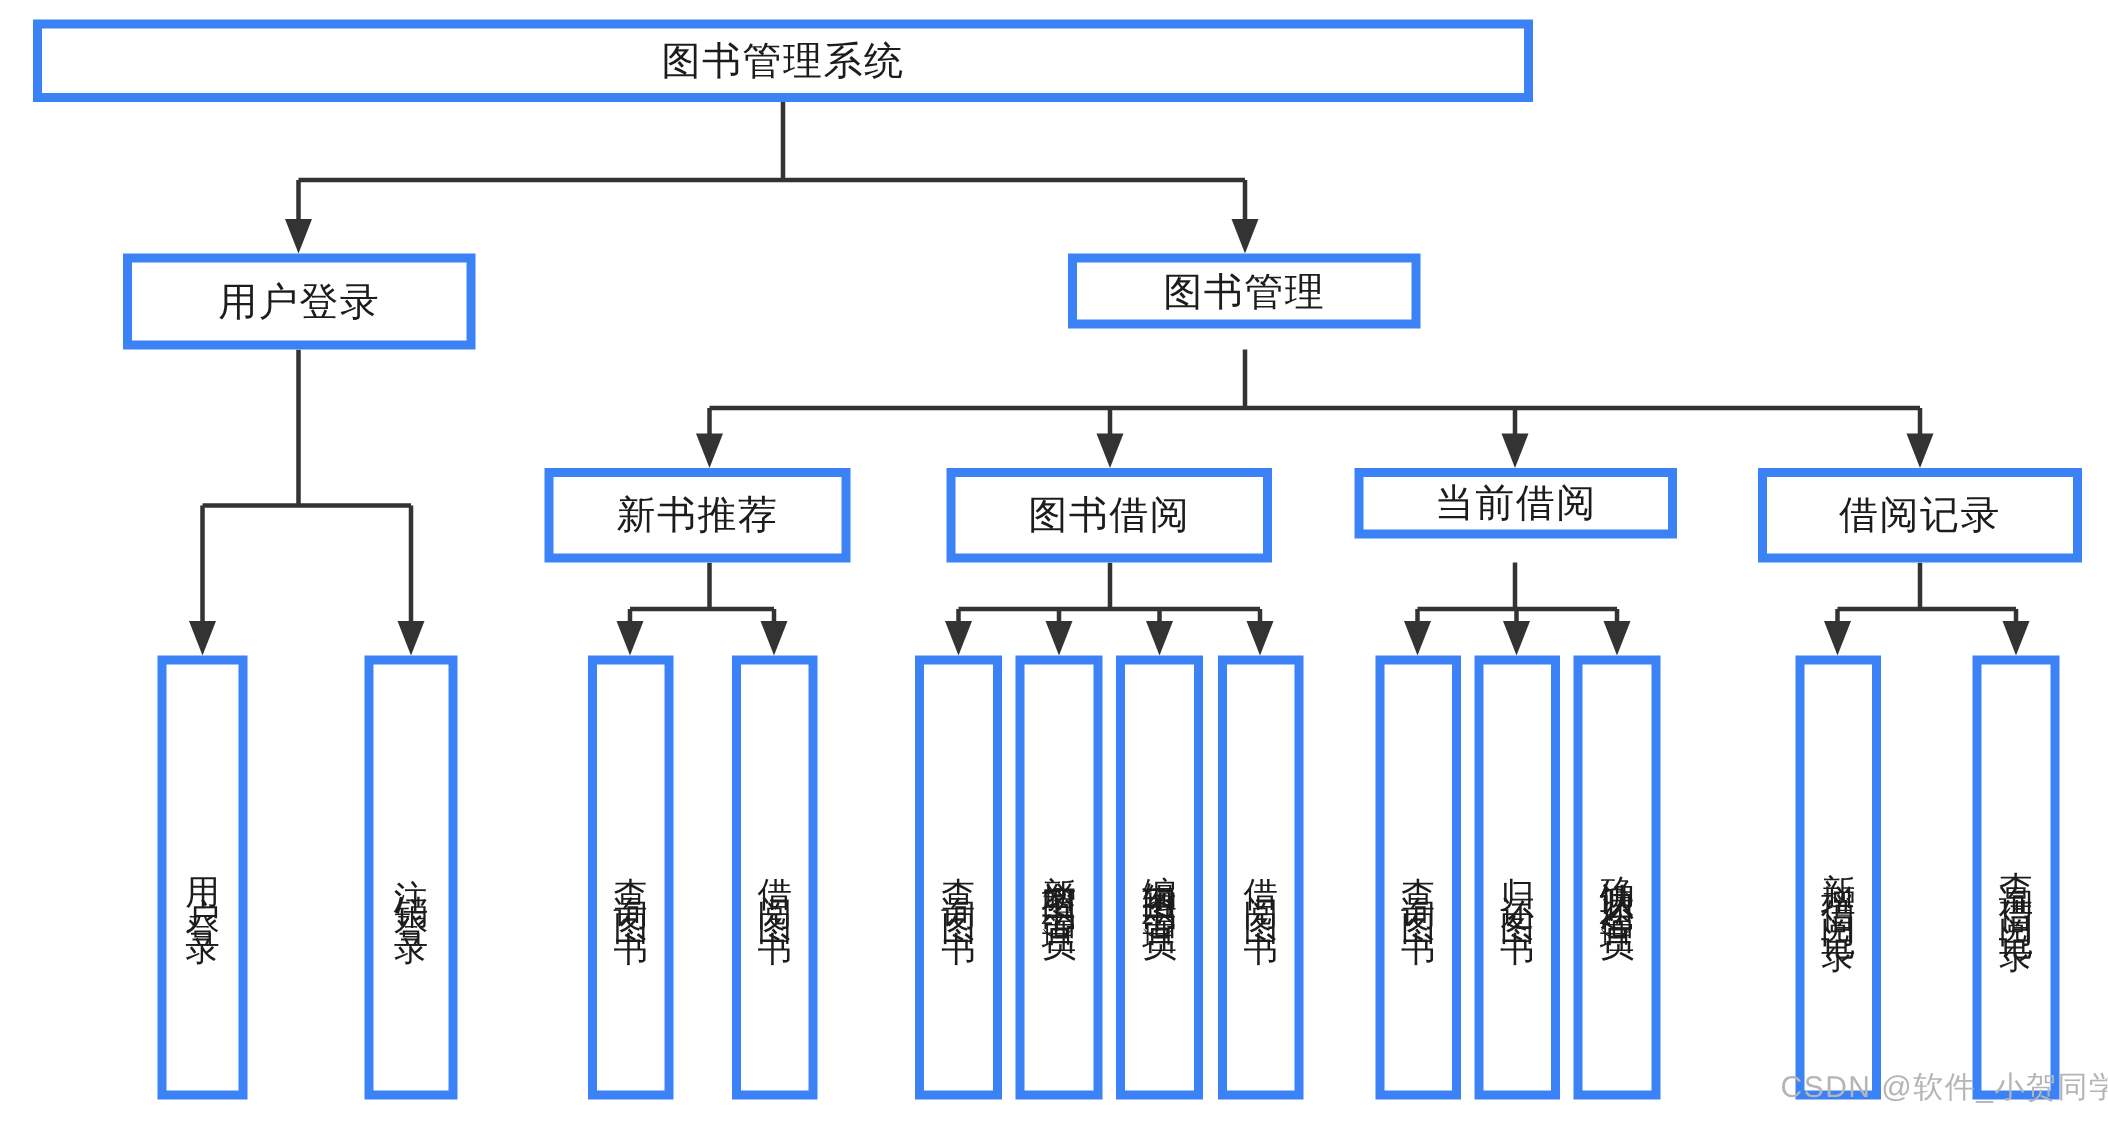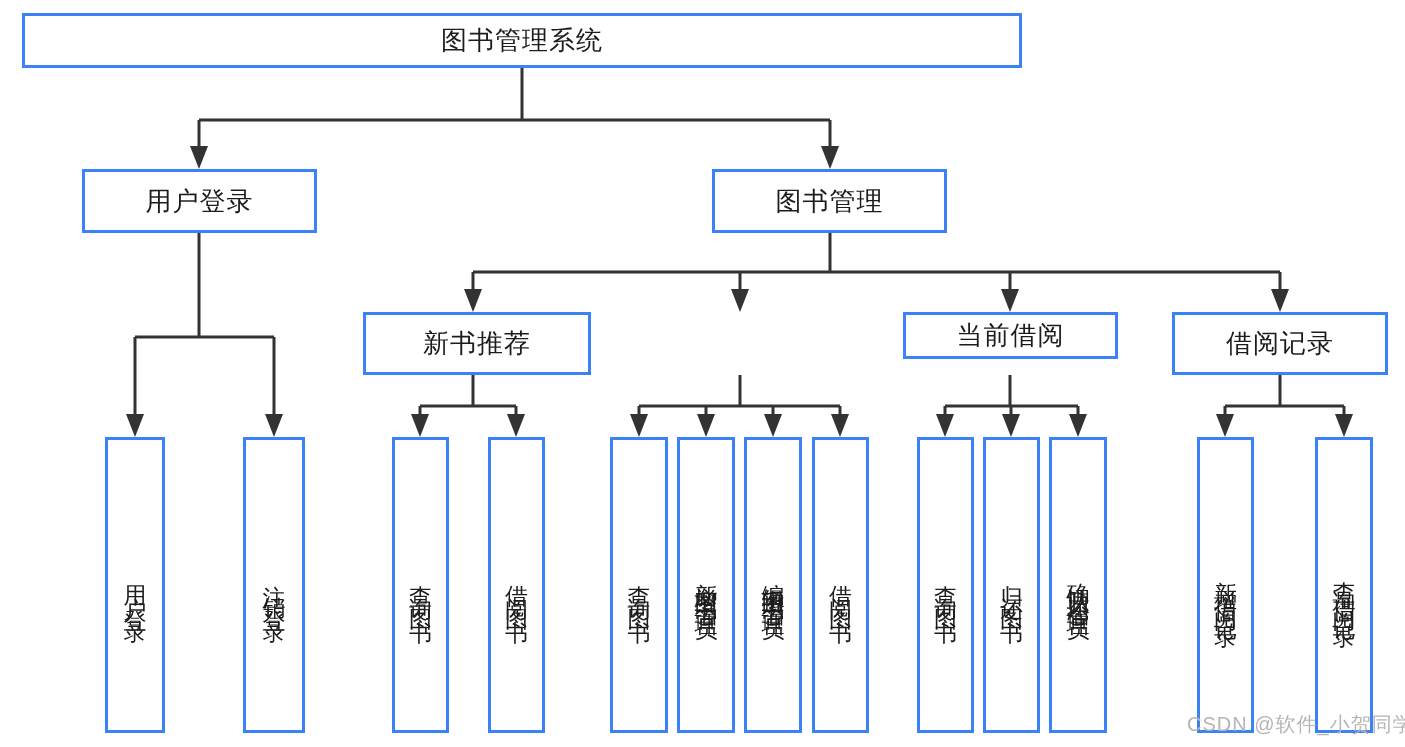--- a/index.html
+++ b/index.html
@@ -18,21 +18,21 @@
   #connectors {
     position: absolute;
     left: 0;
     top: 0;
     width: 1405px;
     height: 747px;
   }
   .node {
     position: absolute;
     box-sizing: border-box;
-    border: 3px solid #3b82f6;
+    border: 6px solid #3b82f6;
     background: #ffffff;
     display: flex;
     align-items: center;
     justify-content: center;
     color: #1c1c1c;
   }
   .hnode {
     font-size: 26px;
     letter-spacing: 1px;
     white-space: nowrap;
@@ -106,23 +106,24 @@
       <polygon points="1002,414 1020,414 1011,437"></polygon>
       <polygon points="1069,414 1087,414 1078,437"></polygon>
       <polygon points="1216,414 1234,414 1225,437"></polygon>
       <polygon points="1335,414 1353,414 1344,437"></polygon>
     </g>
   </svg>
 
   <div class="node hnode" style="left:22px; top:13px; width:1000px; height:55px;">图书管理系统</div>
 
   <div class="node hnode" style="left:82px; top:169px; width:235px; height:64px;">用户登录</div>
-  <div class="node hnode" style="left:712px; top:169px; width:235px; height:64px;">图书管理</div>
+  <div class="node hnode" style="left:712px; top:169px; width:235px; height:50px;">图书管理</div>
 
-  <div class="node hnode" style="left:363px; top:312px; width:228px; height:63px;">新书推荐</div>
+  <div class="node hnode" style="left:363px; top:312px; width:204px; height:63px;">新书推荐</div>
+  <div class="node hnode" style="left:631px; top:312px; width:217px; height:63px;">图书借阅</div>
   <div class="node hnode" style="left:903px; top:312px; width:215px; height:47px;">当前借阅</div>
   <div class="node hnode" style="left:1172px; top:312px; width:216px; height:63px;">借阅记录</div>
 
   <div class="node vnode sp-lg" style="left:105px; width:60px;">
     <span class="vlabel">用户登录</span>
   </div>
   <div class="node vnode sp-lg" style="left:243px; width:62px;">
     <span class="vlabel">注销登录</span>
   </div>
 

